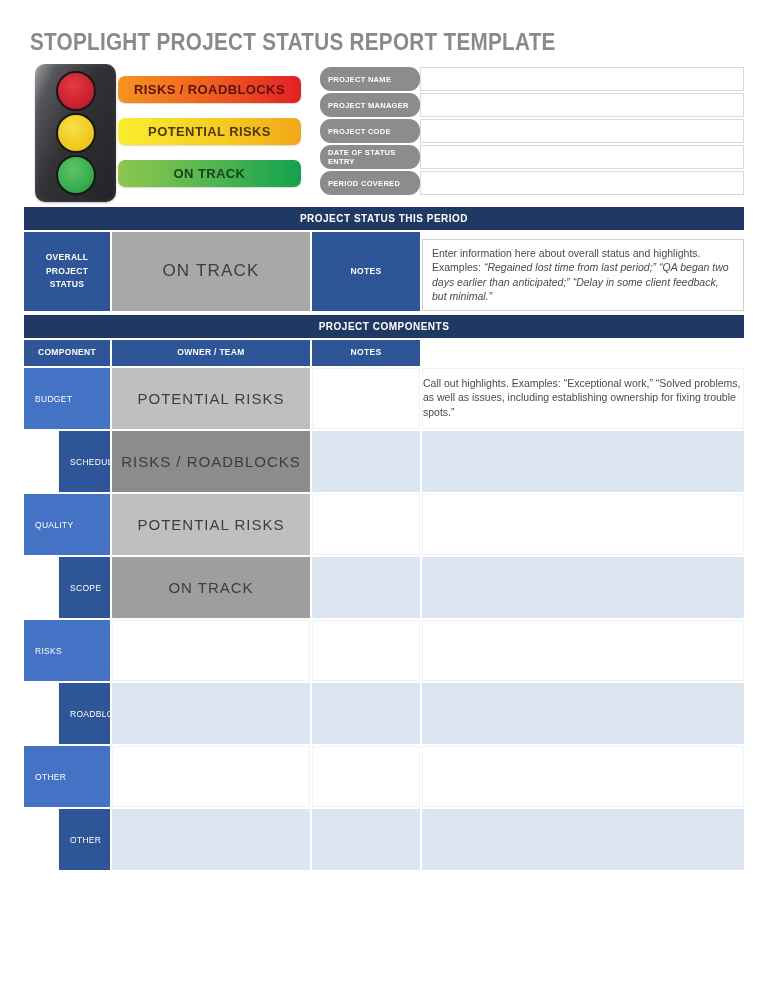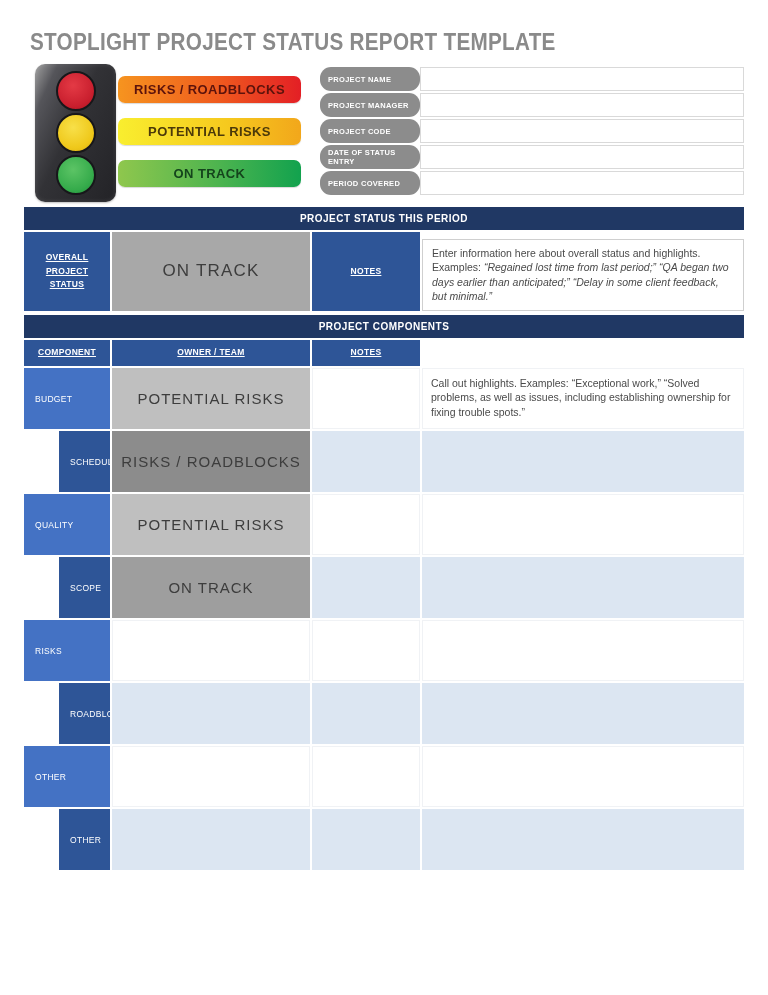--- a/index.html
+++ b/index.html
@@ -60,21 +60,21 @@
   .grid-row {
     display:grid; grid-template-columns:86px 198px 108px 322px;
     column-gap:2px; margin-top:2px;
   }
   .overall-row { height:68px; }
   .colhead-row { height:26px; }
   .data-row    { height:61px; }
   .cell-blue {
     background:#2e5597; color:#ffffff; font-weight:bold; font-size:8.5px;
     display:flex; align-items:center; justify-content:center;
-    text-align:center; line-height:1.6; letter-spacing:0.3px; padding:0 14px;text-decoration:underline;
+    text-align:center; line-height:1.6; letter-spacing:0.3px; padding:0 14px;
   }
   .status-big {
     background:#a8a8a8; color:#3d3d3d; font-size:17px; letter-spacing:1.2px;
     display:flex; align-items:center; justify-content:center;
   }
   .notes-free {
     background:#ffffff; border:1px solid #cfcfcf; color:#4a4a4a;
     font-size:10.5px; line-height:1.38; padding:6px 9px 6px 9px;margin-top:7px;
   }
   .notes-free .ex { font-style:italic; }
@@ -86,21 +86,21 @@
   .blue-dark  { background:#2e5597;margin-left:35px; }
   .status-cell {
     display:flex; align-items:center; justify-content:center;
     font-size:15px; color:#3d3d3d; letter-spacing:1px;
   }
   .g-light { background:#bfbfbf; }
   .g-dark  { background:#8c8c8c; }
   .g-med   { background:#9e9e9e; }
   .bg-white { background:#ffffff; border:1px solid #f0f2f5; }
   .bg-blue  { background:#dce6f2; }
-  .notes-cell { color:#4a4a4a; font-size:10.5px; line-height:1.38; padding:7px 8px; }
+  .notes-cell { color:#4a4a4a; font-size:10.5px; line-height:1.38; padding:7px 0; }
 </style>
 </head>
 <body>
 
 <div class="page">
 
   <div class="title">STOPLIGHT PROJECT STATUS REPORT TEMPLATE</div>
 
   <div class="stoplight">
     <div class="lamp red"></div>

